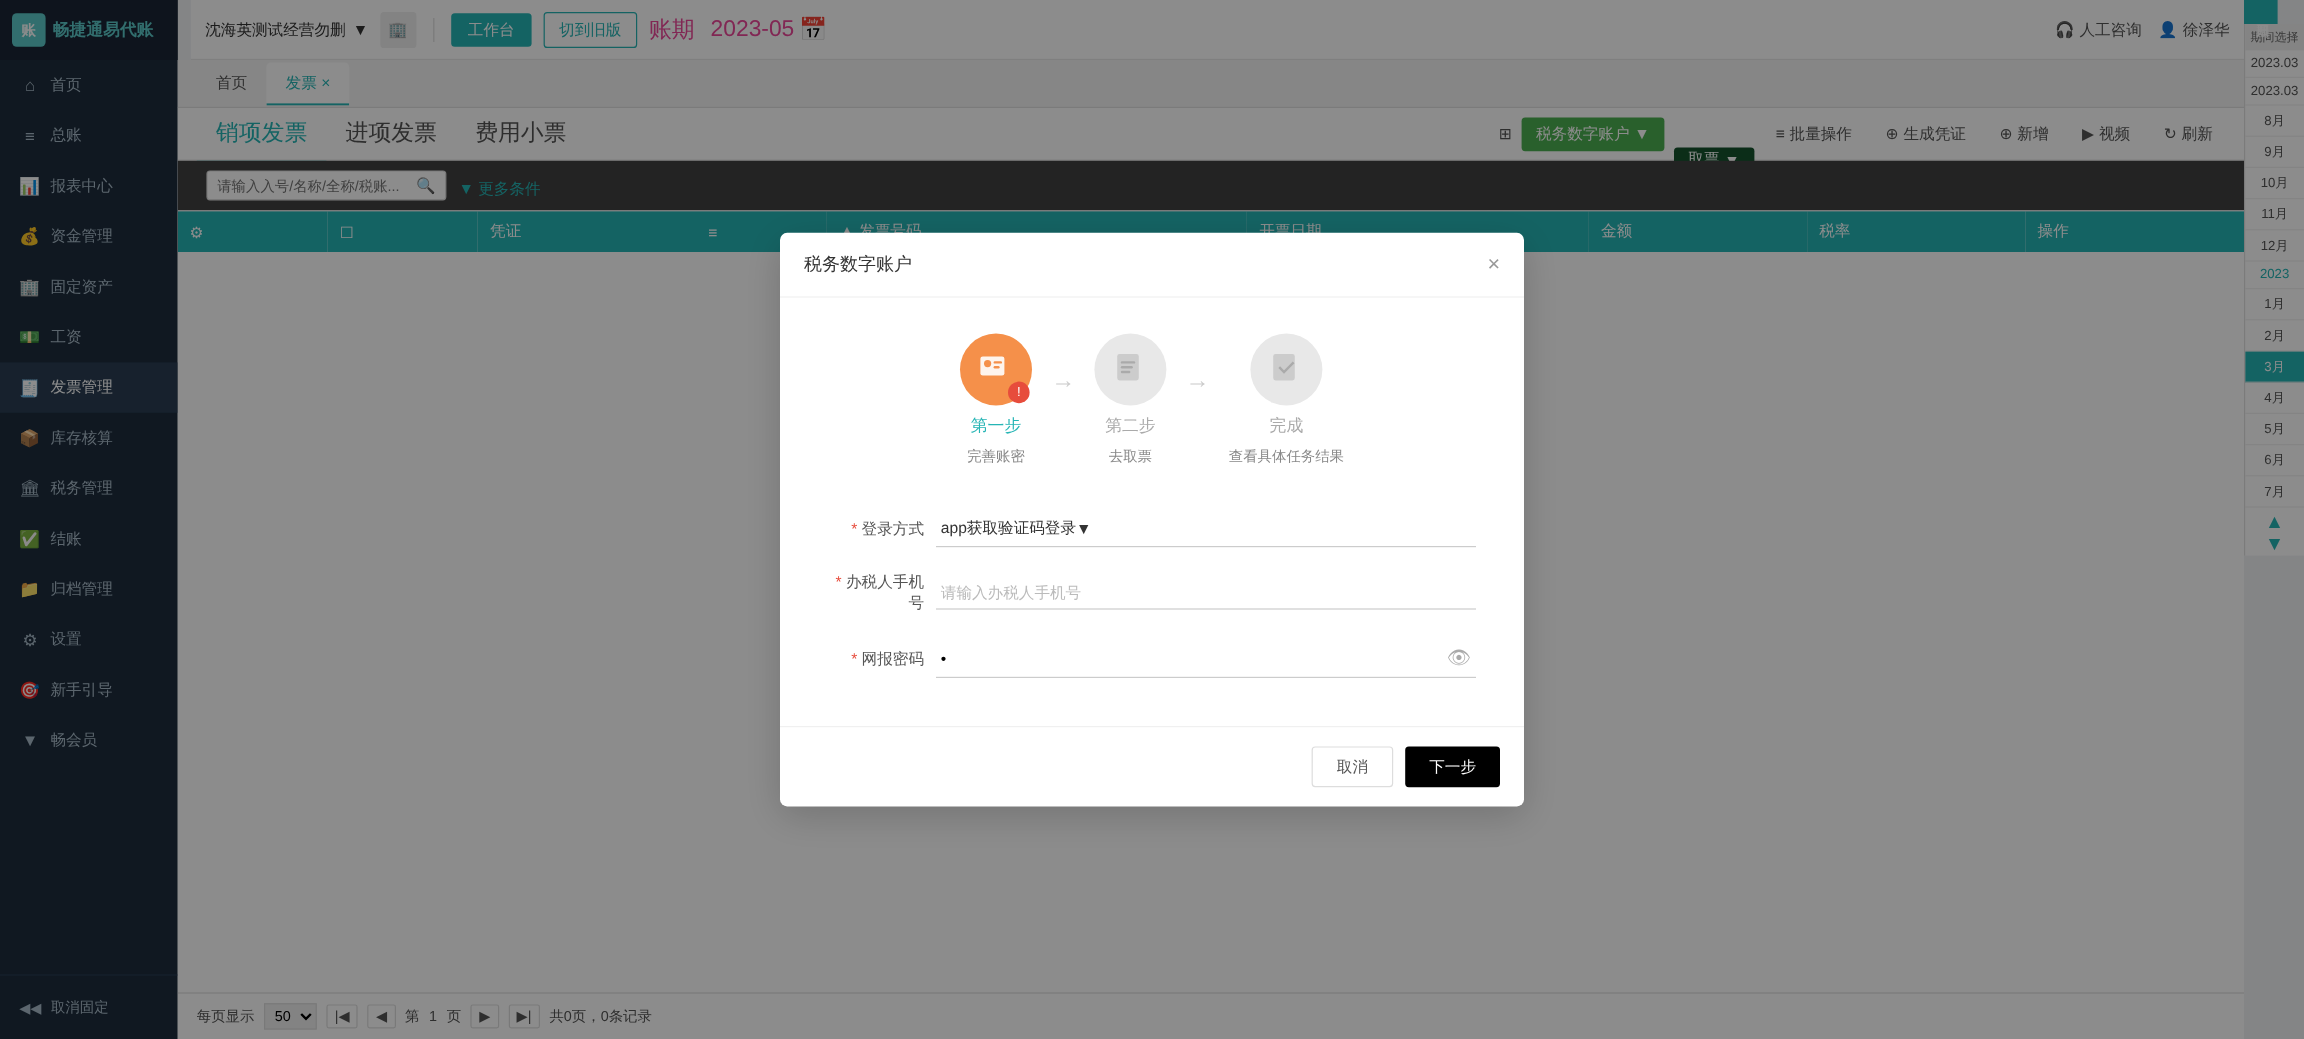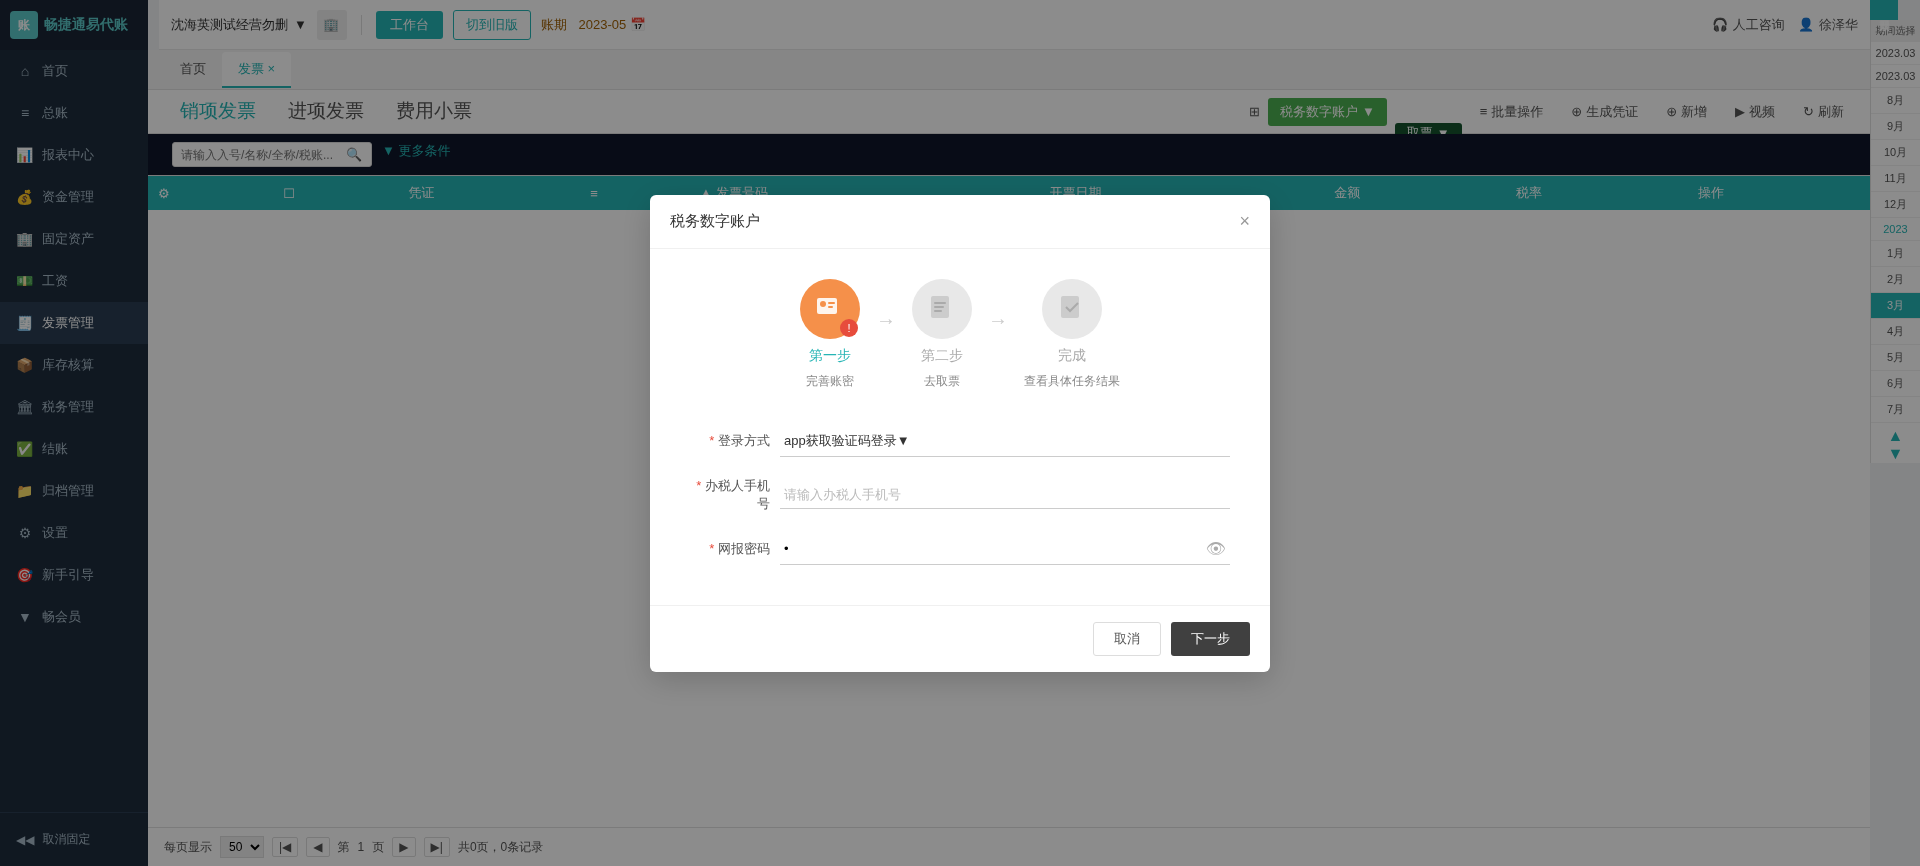--- a/index.html
+++ b/index.html
@@ -77,21 +77,21 @@
     }
     .topbar-company {
       display: flex; align-items: center; gap: 6px;
       color: #333; font-size: 13px; cursor: pointer;
     }
     .topbar-divider { width: 1px; height: 20px; background: #ddd; margin: 0 4px; }
     .topbar-btn {
       background: #26b5b5; color: white; border: none;
       padding: 5px 14px; border-radius: 3px; cursor: pointer; font-size: 13px;
     }
-    .topbar-period { display: flex; align-items: center; gap: 4px; color: #a16207; font-size: 13px; }
+    .topbar-period { display: flex; align-items: center; gap: 4px; color: #ec4899; font-size: 19px; }
     .topbar-right { margin-left: auto; display: flex; align-items: center; gap: 14px; color: #555; font-size: 13px; }
     .topbar-right-item { display: flex; align-items: center; gap: 4px; cursor: pointer; }
 
     
     .tabbar {
       background: #f5f5f5;
       border-bottom: 1px solid #e0e0e0;
       display: flex;
       align-items: center;
       padding: 0 16px;
@@ -158,24 +158,24 @@
       display: flex; align-items: center; gap: 4px; margin-top: 43px;
     }
     .btn-outline {
       background: none; color: #555; border: none;
       padding: 5px 10px; cursor: pointer; font-size: 13px;
       display: flex; align-items: center; gap: 4px;
     }
 
     
     .search-bar {
-      background: #0f172a;
+      background: #404040;
       padding: 8px 24px;
       display: flex;
-      align-items: flex-start;
+      align-items: flex-end;
       gap: 10px;
       border-bottom: 1px solid #e0e0e0;
     }
     .search-input-wrap {
       display: flex; align-items: center;
       border: 1px solid #ddd; border-radius: 3px;
       padding: 4px 8px; background: #fff; width: 200px;
     }
     .search-input { border: none; outline: none; font-size: 12px; color: #999; flex: 1; }
 
@@ -380,21 +380,21 @@
     .btn-cancel {
       border: 1px solid #ddd;
       background: white;
       color: #555;
       padding: 7px 20px;
       border-radius: 3px;
       cursor: pointer;
       font-size: 13px;
     }
     .btn-next {
-      background: #404040;
+      background: #000000;
       color: white;
       border: none;
       padding: 7px 20px;
       border-radius: 3px;
       cursor: pointer;
       font-size: 13px;
     }
   </style>
 </head>
 <body>

